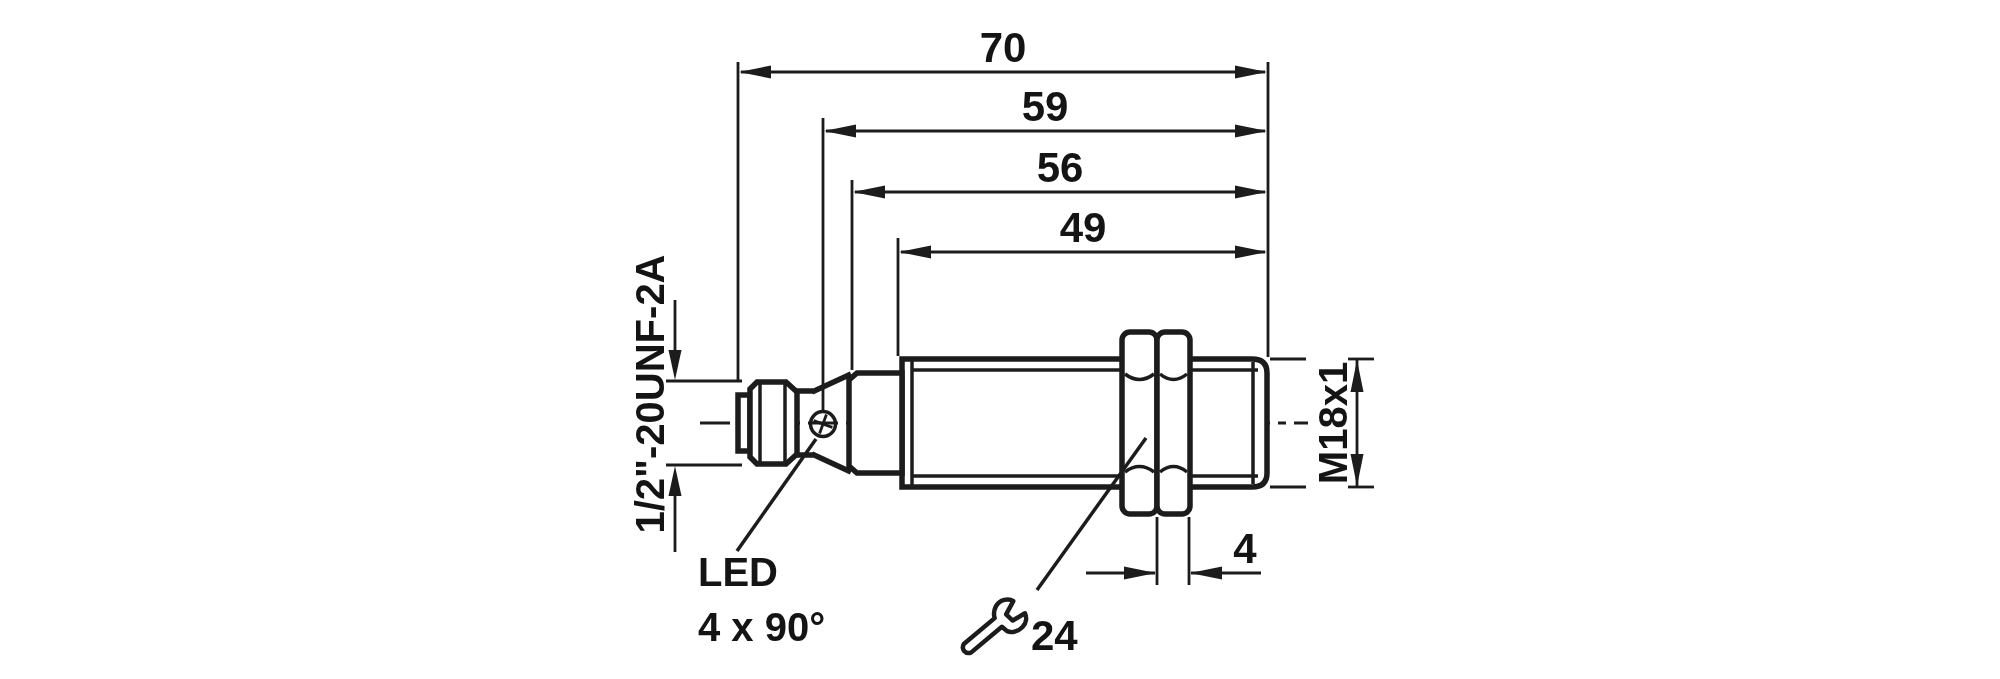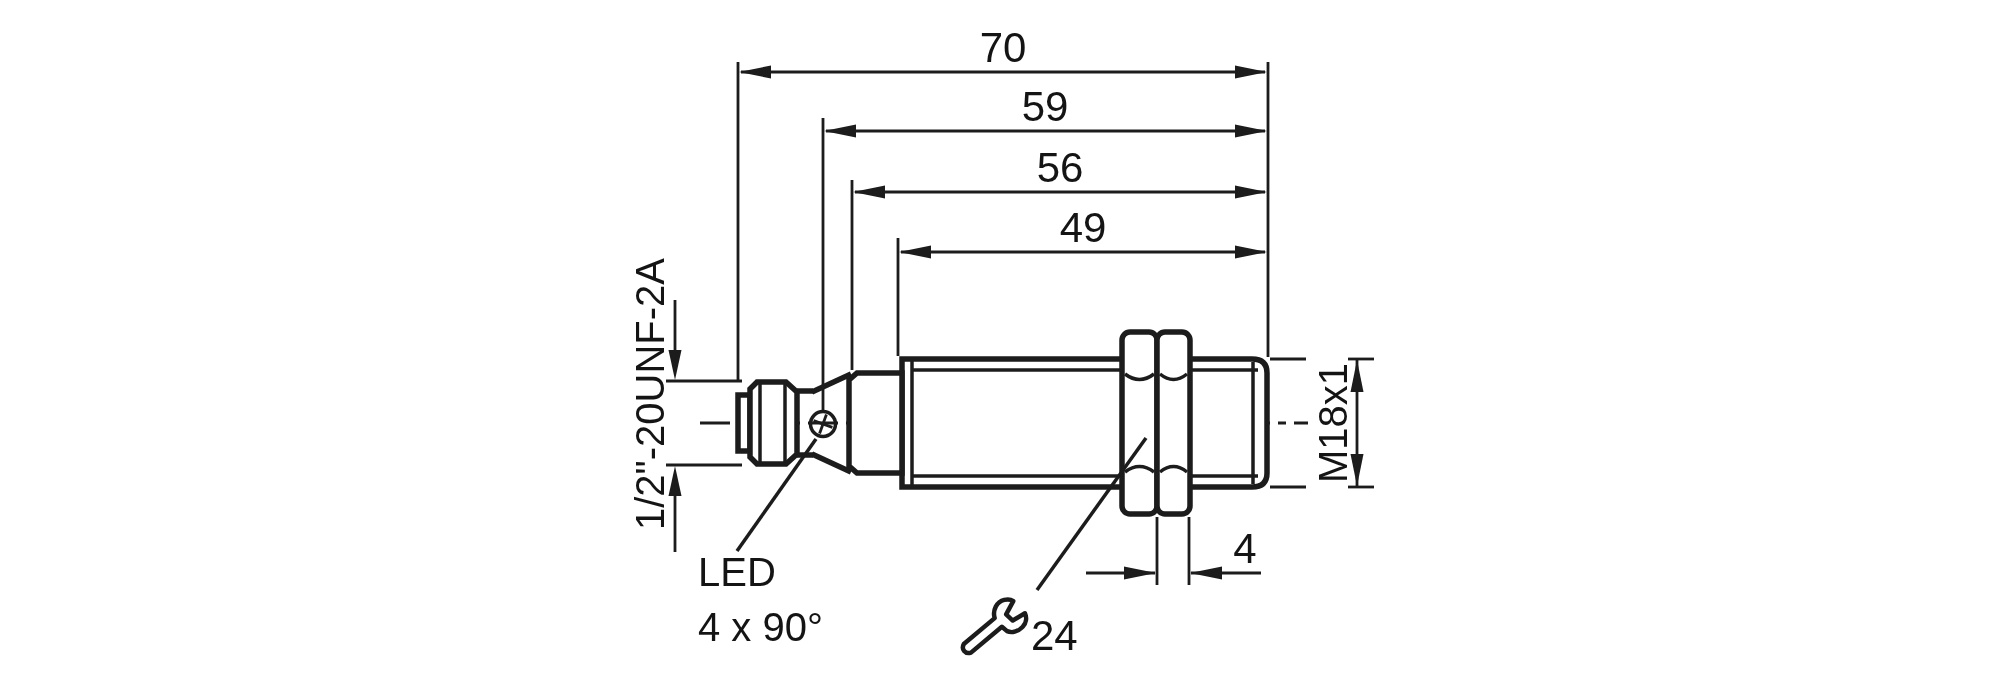--- a/index.html
+++ b/index.html
@@ -1,16 +1,16 @@
 <!DOCTYPE html>
 <html><head>
 <meta charset="utf-8">
 <style>
   html,body{margin:0;padding:0;background:#ffffff;}
-  .canvas{position:relative;width:1720px;height:679px;background:#ffffff;overflow:hidden;}
+  .canvas{position:relative;width:1720px;height:679px;background:#ffffff;overflow:hidden;font-weight:bold;}
   svg{display:block;}
   text{font-family:"Liberation Sans","DejaVu Sans",sans-serif;fill:#141414;}
   .dimnum{font-size:42px;}
   .lbl{font-size:40px;}
   .thin{stroke:#1c1c1c;stroke-width:2.8;fill:none;}
   .mid{stroke:#1c1c1c;stroke-width:3.5;fill:none;}
   .thick{stroke:#1c1c1c;stroke-width:5.5;fill:#ffffff;}
   .thickline{stroke:#1c1c1c;stroke-width:5.5;fill:none;}
   .arrow{fill:#1c1c1c;stroke:none;}
   .cl{stroke:#1c1c1c;stroke-width:2.8;fill:none;stroke-dasharray:30 8 8 8;}

